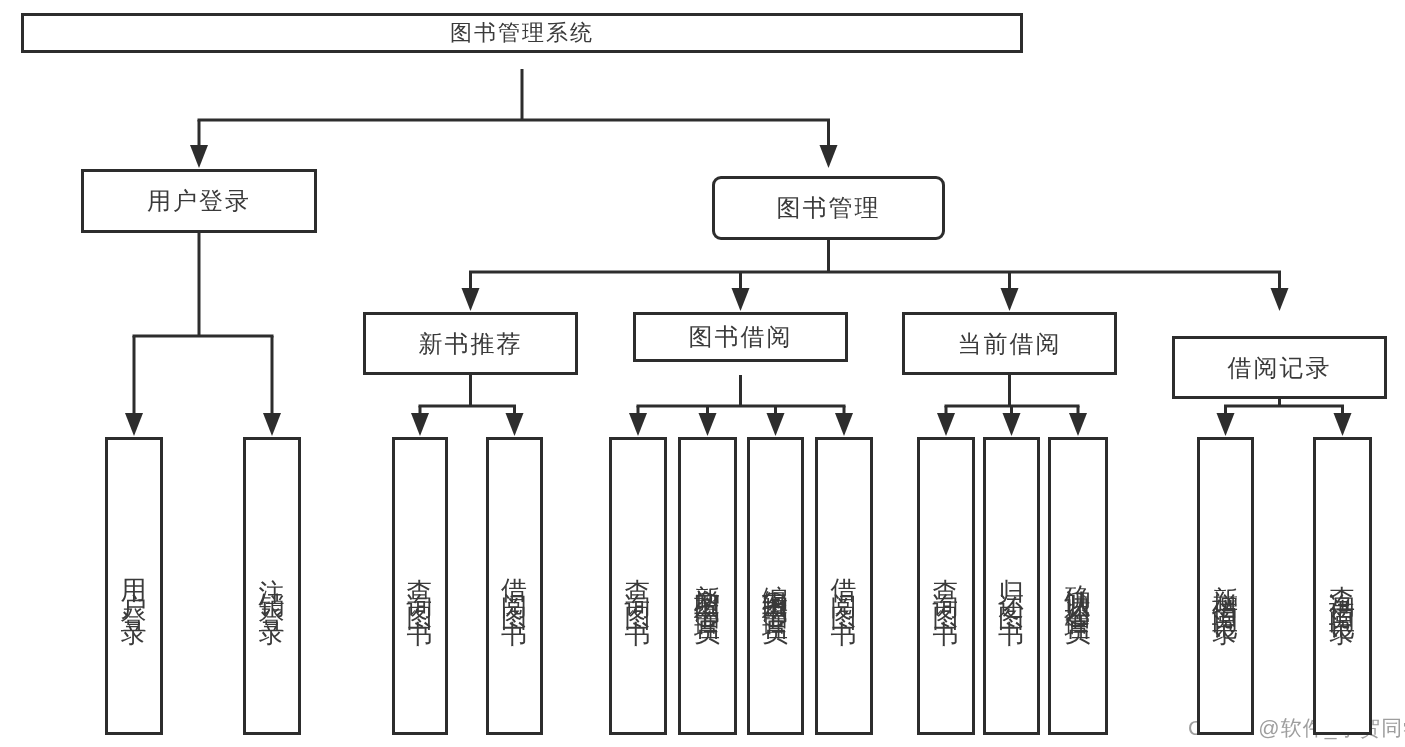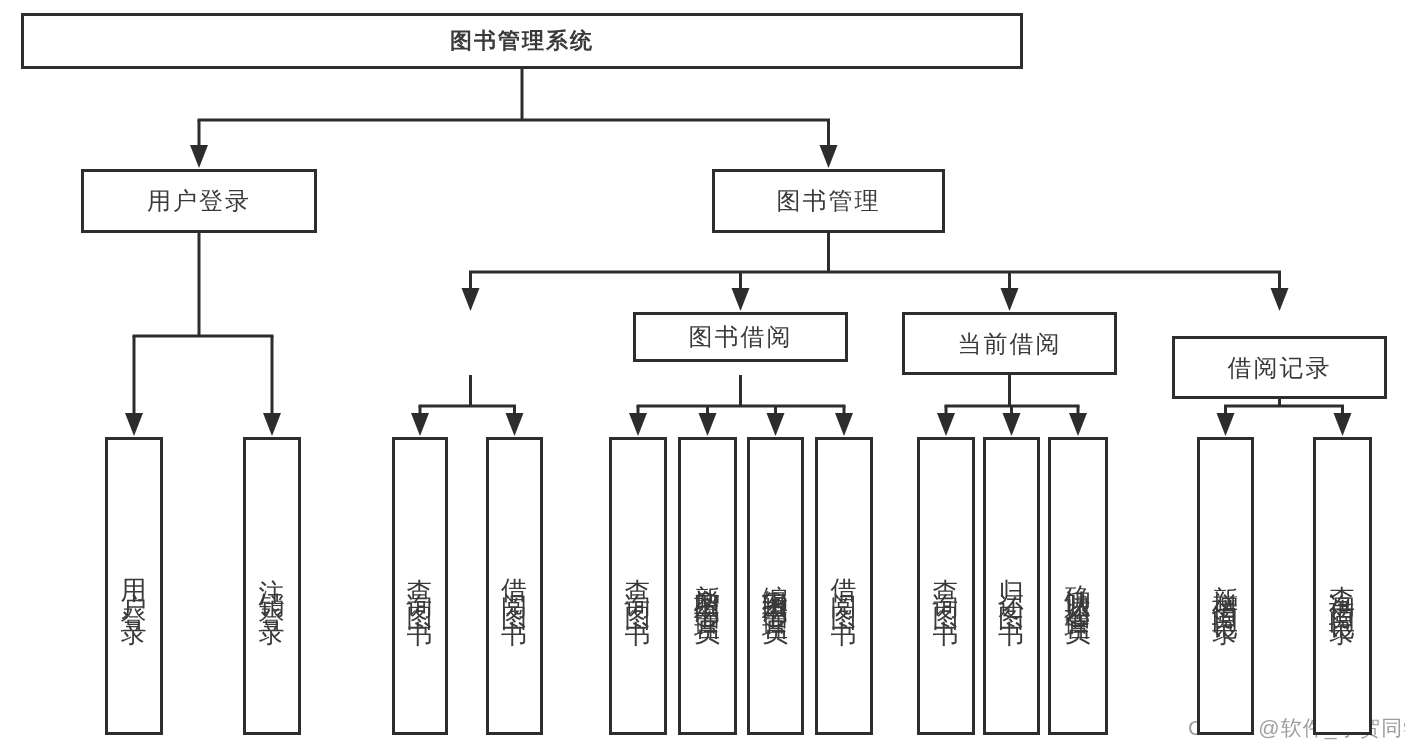--- a/index.html
+++ b/index.html
@@ -107,28 +107,31 @@
       <path d="M 1069 413 L 1087 413 L 1078 436 Z" fill="#2d2d2d"></path>
       <line x1="1279.5" y1="375" x2="1279.5" y2="406" stroke="#2d2d2d" stroke-width="3"></line>
       <line x1="1224" y1="406" x2="1344" y2="406" stroke="#2d2d2d" stroke-width="3"></line>
       <line x1="1225.5" y1="406" x2="1225.5" y2="417" stroke="#2d2d2d" stroke-width="3"></line>
       <path d="M 1216.5 413 L 1234.5 413 L 1225.5 436 Z" fill="#2d2d2d"></path>
       <line x1="1342.5" y1="406" x2="1342.5" y2="417" stroke="#2d2d2d" stroke-width="3"></line>
       <path d="M 1333.5 413 L 1351.5 413 L 1342.5 436 Z" fill="#2d2d2d"></path>
     </svg>
 
   <div id="watermark" style="color: rgb(158, 158, 158);">CSDN @软件_小贺同学</div>
-<div class="node title-node" style="left: 21px; top: 13px; width: 1002px; height: 56px; font-weight: bold;">
+<div class="node title-node" style="left: 21px; top: 13px; width: 1002px; height: 40px;">
       <span class="lbl">图书管理系统</span>
     </div>
     <div class="node" style="left: 81px; top: 169px; width: 236px; height: 64px;">
       <span class="lbl">用户登录</span>
     </div>
-    <div class="node" style="left: 712px; top: 169px; width: 233px; height: 64px;">
+    <div class="node" style="left: 712px; top: 176px; width: 233px; height: 64px; border-radius: 9px;">
       <span class="lbl">图书管理</span>
+    </div>
+    <div class="node" style="left: 363px; top: 312px; width: 215px; height: 63px;">
+      <span class="lbl">新书推荐</span>
     </div>
     <div class="node" style="left: 633px; top: 312px; width: 215px; height: 50px;">
       <span class="lbl">图书借阅</span>
     </div>
     <div class="node" style="left: 902px; top: 312px; width: 215px; height: 63px; justify-content: center;">
       <span class="lbl">当前借阅</span>
     </div>
     <div class="node" style="left: 1172px; top: 312px; width: 215px; height: 63px; margin-top: 24px;">
       <span class="lbl">借阅记录</span>
     </div>

